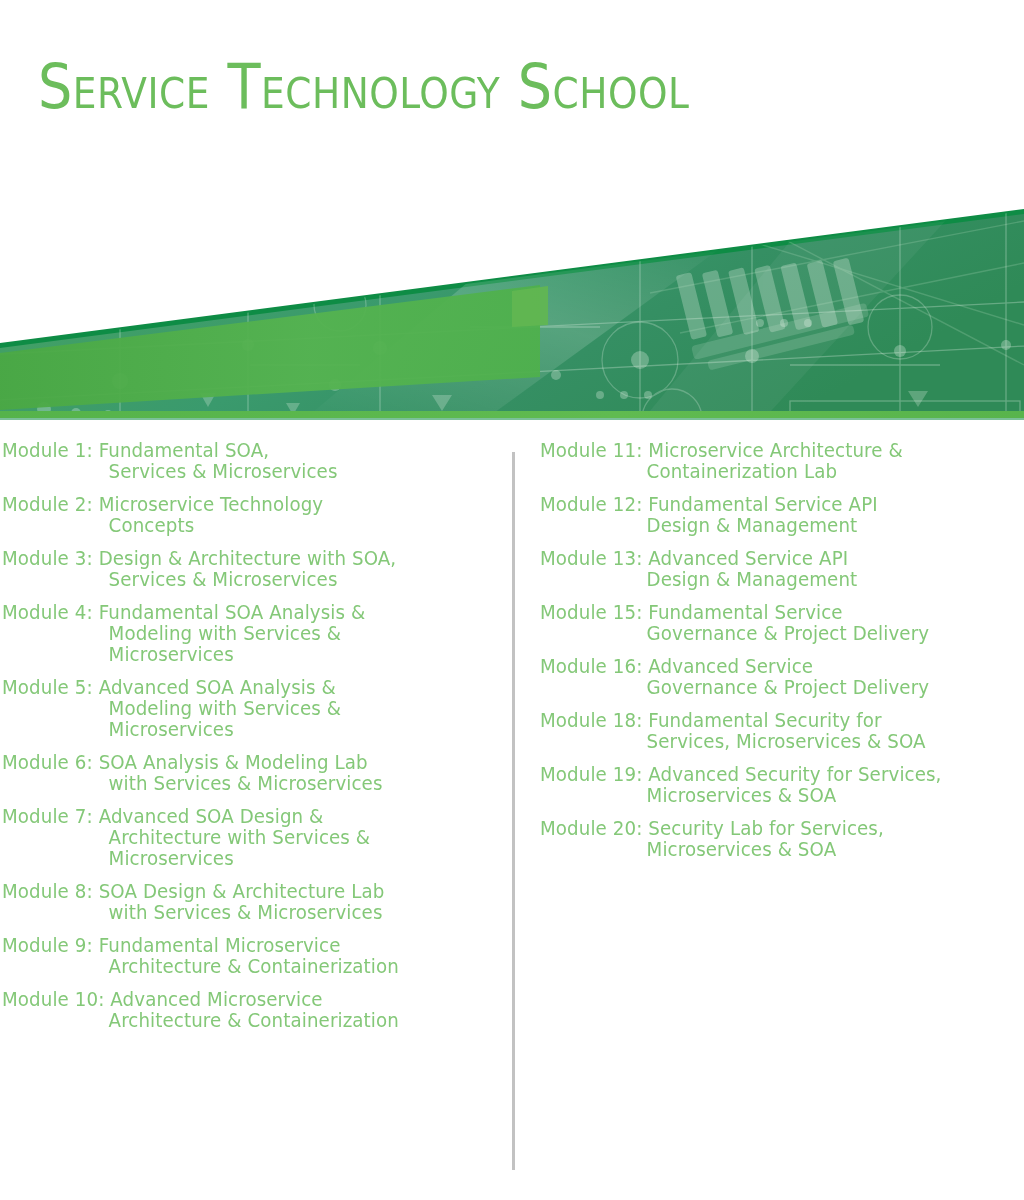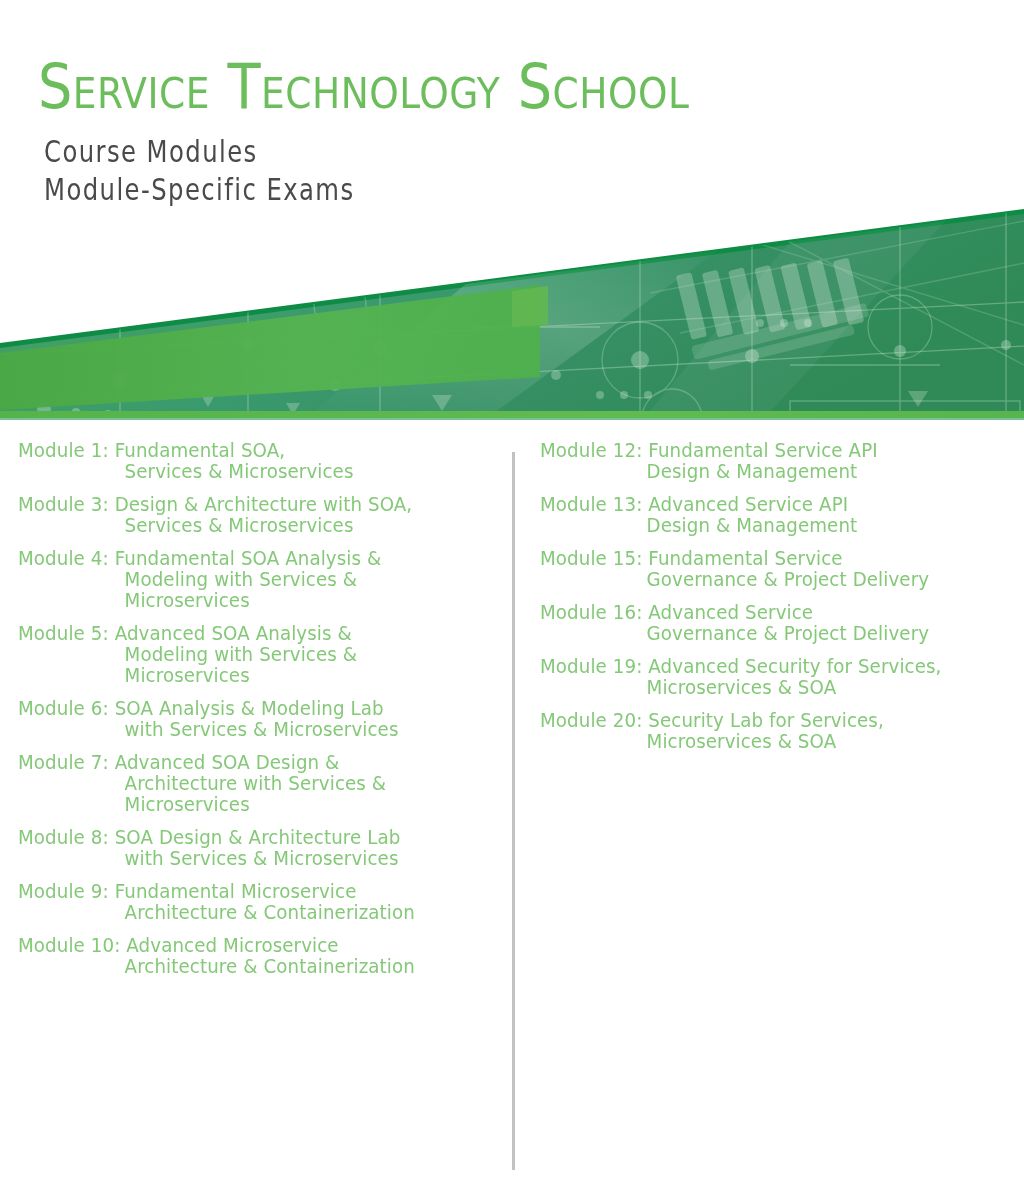--- a/index.html
+++ b/index.html
@@ -82,21 +82,21 @@
     left: 512px;
     top: 12px;
     width: 3px;
     height: 718px;
     background: #c2c2c2;
   }
   .col {
     position: absolute;
     top: 0;
   }
-  #col-left  { left: 18px;   width: 500px; }
+  #col-left  { left: 2px;   width: 500px; }
   #col-right { left: 540px; width: 470px; }
 
   .module-item {
     margin: 0 0 12px 0;
   }
   .module-line {
     font-family: "DejaVu Sans", "Liberation Sans", sans-serif;
     font-size: 19px;
     line-height: 21px;
     font-weight: 400;
@@ -111,24 +111,20 @@
   }
   #col-right .module-line.cont {
     padding-left: 111px;
   }
 </style>
 </head>
 <body>
 
 <div id="header">
   <div id="title">Service Technology School</div>
-  <div id="subtitle-block">
-    <div class="subtitle-line">Course Modules</div>
-    <div class="subtitle-line">Module-Specific Exams</div>
-  </div>
 </div>
 
 <div id="banner">
   <svg width="1024" height="218" viewBox="0 0 1024 218" xmlns="http://www.w3.org/2000/svg">
     <defs>
       <linearGradient id="gDark" x1="0" y1="0" x2="1" y2="0.35">
         <stop offset="0%" stop-color="#3f9e62"></stop>
         <stop offset="22%" stop-color="#419f66"></stop>
         <stop offset="48%" stop-color="#3a9a6d"></stop>
         <stop offset="72%" stop-color="#358f63"></stop>
@@ -256,20 +252,24 @@
 </div>
 
 <div id="modules">
   <div id="divider"></div>
   <div class="col" id="col-left">
       <div class="module-item">
         <div class="module-line">Module 1: Fundamental SOA,</div>
         <div class="module-line cont">Services &amp; Microservices</div>
       </div>
       <div class="module-item">
+        <div class="module-line">Module 2: Microservice Technology</div>
+        <div class="module-line cont">Concepts</div>
+      </div>
+      <div class="module-item">
         <div class="module-line">Module 3: Design &amp; Architecture with SOA,</div>
         <div class="module-line cont">Services &amp; Microservices</div>
       </div>
       <div class="module-item">
         <div class="module-line">Module 4: Fundamental SOA Analysis &amp;</div>
         <div class="module-line cont">Modeling with Services &amp;</div>
         <div class="module-line cont">Microservices</div>
       </div>
       <div class="module-item">
         <div class="module-line">Module 5: Advanced SOA Analysis &amp;</div>
@@ -293,36 +293,44 @@
         <div class="module-line">Module 9: Fundamental Microservice</div>
         <div class="module-line cont">Architecture &amp; Containerization</div>
       </div>
       <div class="module-item">
         <div class="module-line">Module 10: Advanced Microservice</div>
         <div class="module-line cont">Architecture &amp; Containerization</div>
       </div>
     </div>
   <div class="col" id="col-right">
       <div class="module-item">
+        <div class="module-line">Module 11: Microservice Architecture &amp;</div>
+        <div class="module-line cont">Containerization Lab</div>
+      </div>
+      <div class="module-item">
         <div class="module-line">Module 12: Fundamental Service API</div>
         <div class="module-line cont">Design &amp; Management</div>
       </div>
       <div class="module-item">
         <div class="module-line">Module 13: Advanced Service API</div>
         <div class="module-line cont">Design &amp; Management</div>
       </div>
       <div class="module-item">
         <div class="module-line">Module 15: Fundamental Service</div>
         <div class="module-line cont">Governance &amp; Project Delivery</div>
       </div>
       <div class="module-item">
         <div class="module-line">Module 16: Advanced Service</div>
         <div class="module-line cont">Governance &amp; Project Delivery</div>
       </div>
       <div class="module-item">
+        <div class="module-line">Module 18: Fundamental Security for</div>
+        <div class="module-line cont">Services, Microservices &amp; SOA</div>
+      </div>
+      <div class="module-item">
         <div class="module-line">Module 19: Advanced Security for Services,</div>
         <div class="module-line cont">Microservices &amp; SOA</div>
       </div>
       <div class="module-item">
         <div class="module-line">Module 20: Security Lab for Services,</div>
         <div class="module-line cont">Microservices &amp; SOA</div>
       </div>
     </div>
 </div>
 

